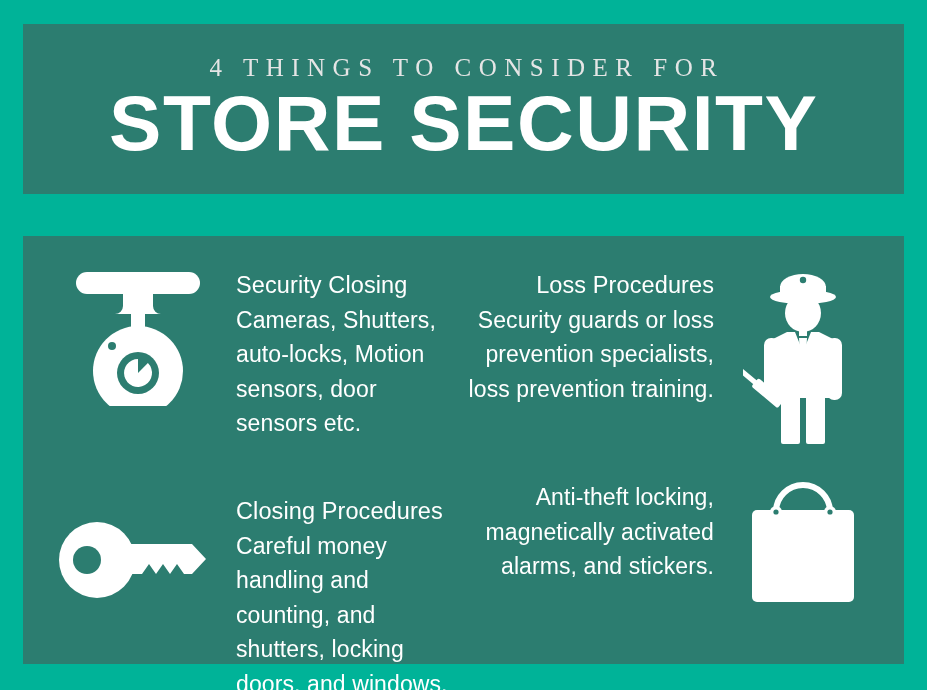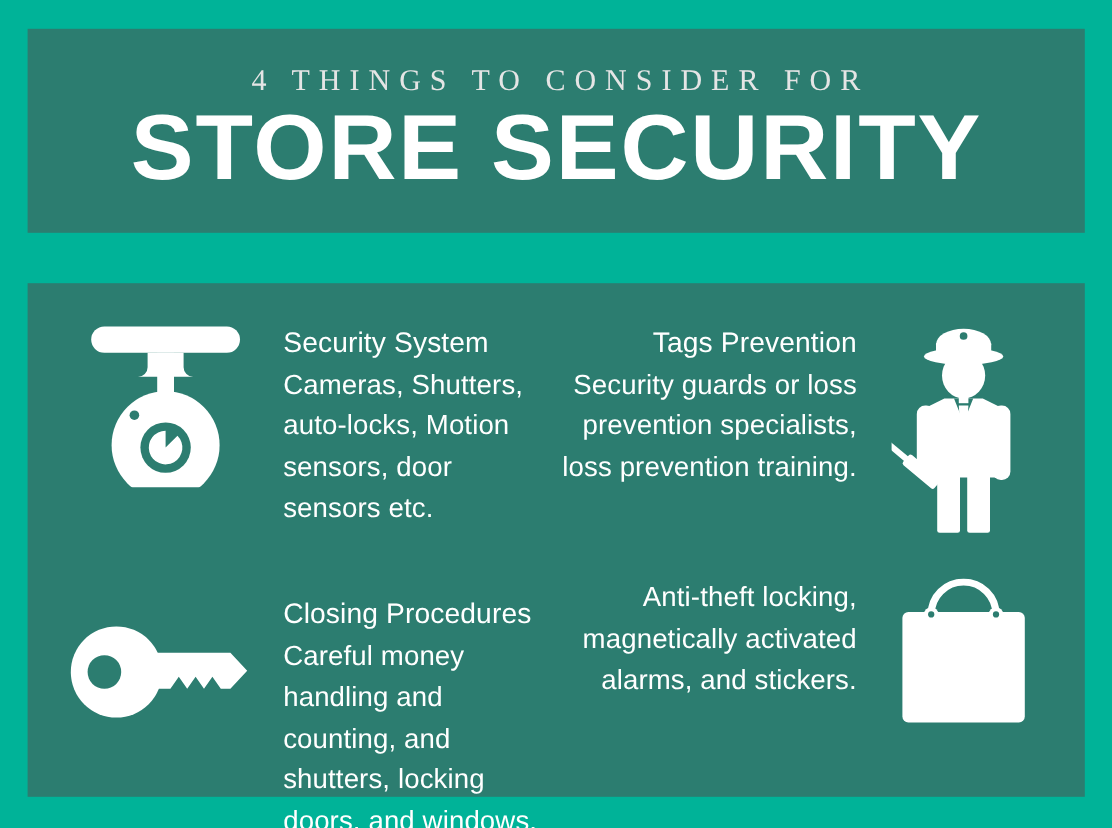--- a/index.html
+++ b/index.html
@@ -135,28 +135,28 @@
           <rect x="8" y="6" width="124" height="22" rx="11" fill="#ffffff"></rect>
           <path d="M55 28 h30 v12 a8 8 0 0 0 8 8 h-46 a8 8 0 0 0 8 -8 z" fill="#ffffff"></path>
           <rect x="63" y="28" width="14" height="38" fill="#ffffff"></rect>
           <circle cx="70" cy="105" r="45" fill="#ffffff"></circle>
           <circle cx="70" cy="107" r="21" fill="#2c7d70"></circle>
           <path d="M70 93 a14 14 0 1 0 9.9 4.1 L70 107 z" fill="#ffffff"></path>
           <circle cx="44" cy="80" r="4" fill="#2c7d70"></circle>
         </svg>
       </div>
       <div class="text-box">
-        <p class="item-title">Security System</p>
+        <p class="item-title">Security Closing</p>
         <p class="item-desc">Cameras, Shutters, auto-locks, Motion sensors, door sensors etc.</p>
       </div>
     </div>
 
     <div class="cell cell-r1c2">
       <div class="text-box">
-        <p class="item-title">Tags Prevention</p>
+        <p class="item-title">Loss Procedures</p>
         <p class="item-desc">Security guards or loss prevention specialists, loss prevention training.</p>
       </div>
       <div class="icon-box">
         <svg width="120" height="180" viewBox="0 0 120 180" aria-hidden="true">
 
           <ellipse cx="60" cy="21" rx="23" ry="13" fill="#ffffff"></ellipse>
           <rect x="37" y="20" width="46" height="8" fill="#ffffff"></rect>
           <ellipse cx="60" cy="31" rx="33" ry="7" fill="#ffffff"></ellipse>
           <circle cx="60" cy="14" r="3.2" fill="#2c7d70"></circle>
 

